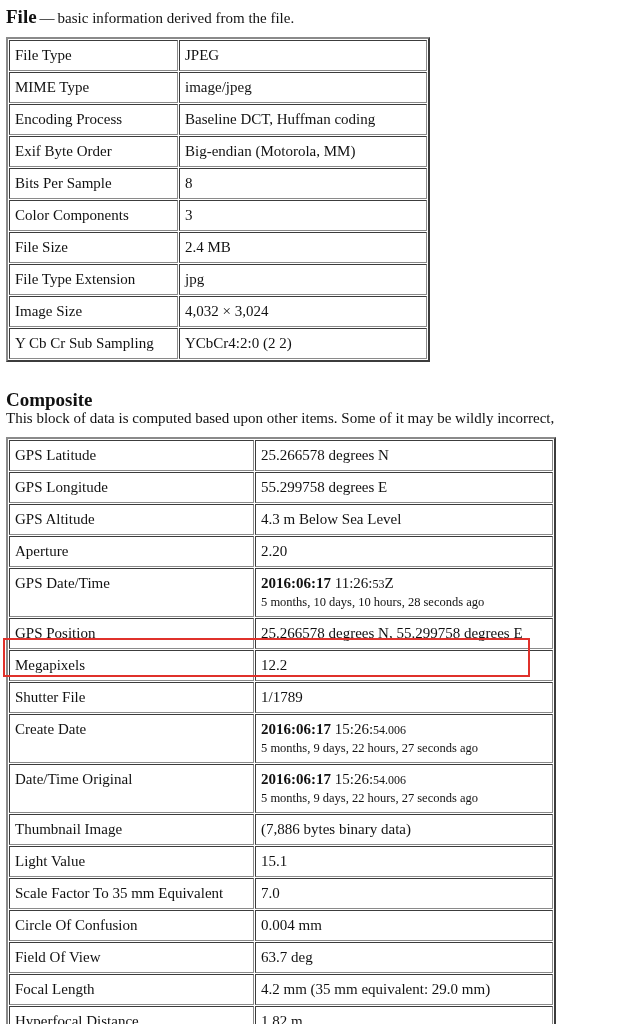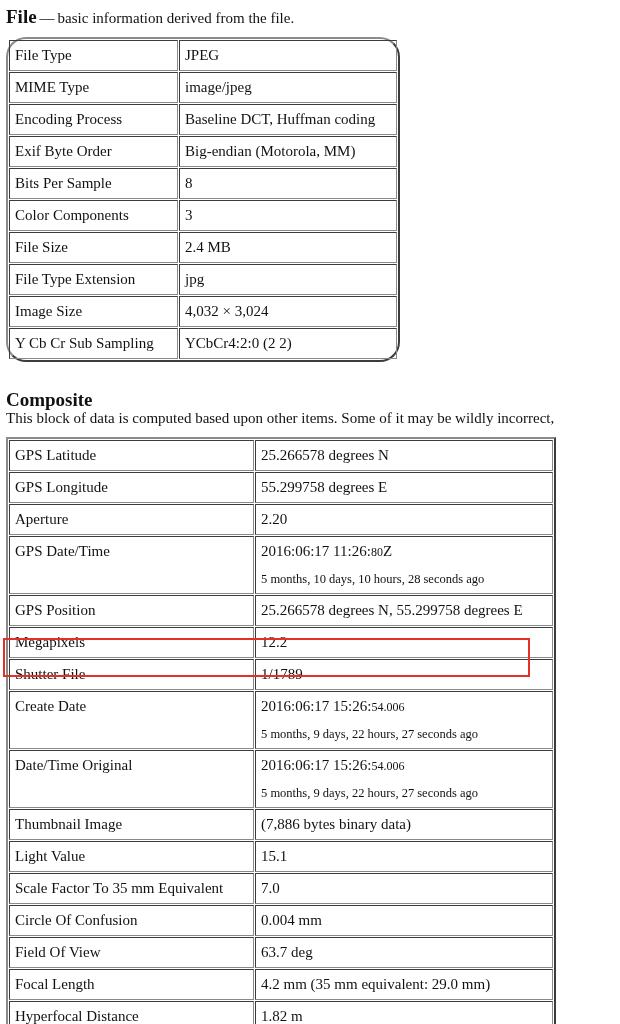--- a/index.html
+++ b/index.html
@@ -46,29 +46,29 @@
       font-size: 15px;
       line-height: 17px;
     }
     table.meta td {
       border: 1px solid;
       border-color: #3c3c3c #8a8a8a #8a8a8a #3c3c3c;
       padding: 6px 4px 6px 5px;
       vertical-align: top;
       white-space: nowrap;
     }
-    #file-table { top: 37px; width: 394px; border-radius: 20px; }
+    #file-table { top: 37px; width: 424px; }
     #file-table td.k { width: 158px; }
     #composite-table { top: 437px; width: 550px; }
     #composite-table td.k { width: 234px; }
 
-    .date-bold { font-weight: normal; }
+    .date-bold { font-weight: bold; }
     .time-main { }
     .time-small { font-size: 12px; }
-    .ago { font-size: 12.5px; line-height: 16px; display: block; margin-top: 10px; }
+    .ago { font-size: 12.5px; line-height: 16px; display: block; margin-top: 1px; }
 
     .highlight-box {
       position: absolute;
       left: 3px;
       top: 638px;
       width: 527px;
       height: 39px;
       border: 2px solid #e0312b;
       box-sizing: border-box;
       pointer-events: none;
@@ -137,28 +137,32 @@
     <tbody>
       <tr>
           <td class="k">GPS Latitude</td>
           <td>25.266578 degrees N</td>
         </tr>
       <tr>
           <td class="k">GPS Longitude</td>
           <td>55.299758 degrees E</td>
         </tr>
       <tr>
+          <td class="k">GPS Altitude</td>
+          <td>4.3 m Below Sea Level</td>
+        </tr>
+      <tr>
           <td class="k">Aperture</td>
           <td>2.20</td>
         </tr>
       <tr>
         <td class="k">GPS Date/Time</td>
         <td>
           <span class="date-bold">2016:06:17</span>
-          <span class="time-main">11:26:</span><span class="time-small">80</span><span>Z</span>
+          <span class="time-main">11:26:</span><span class="time-small">53</span><span>Z</span>
           <span class="ago">5 months, 10 days, 10 hours, 28 seconds ago</span>
         </td>
       </tr>
       <tr>
           <td class="k">GPS Position</td>
           <td>25.266578 degrees N, 55.299758 degrees E</td>
         </tr>
       <tr>
           <td class="k">Megapixels</td>
           <td>12.2</td>

